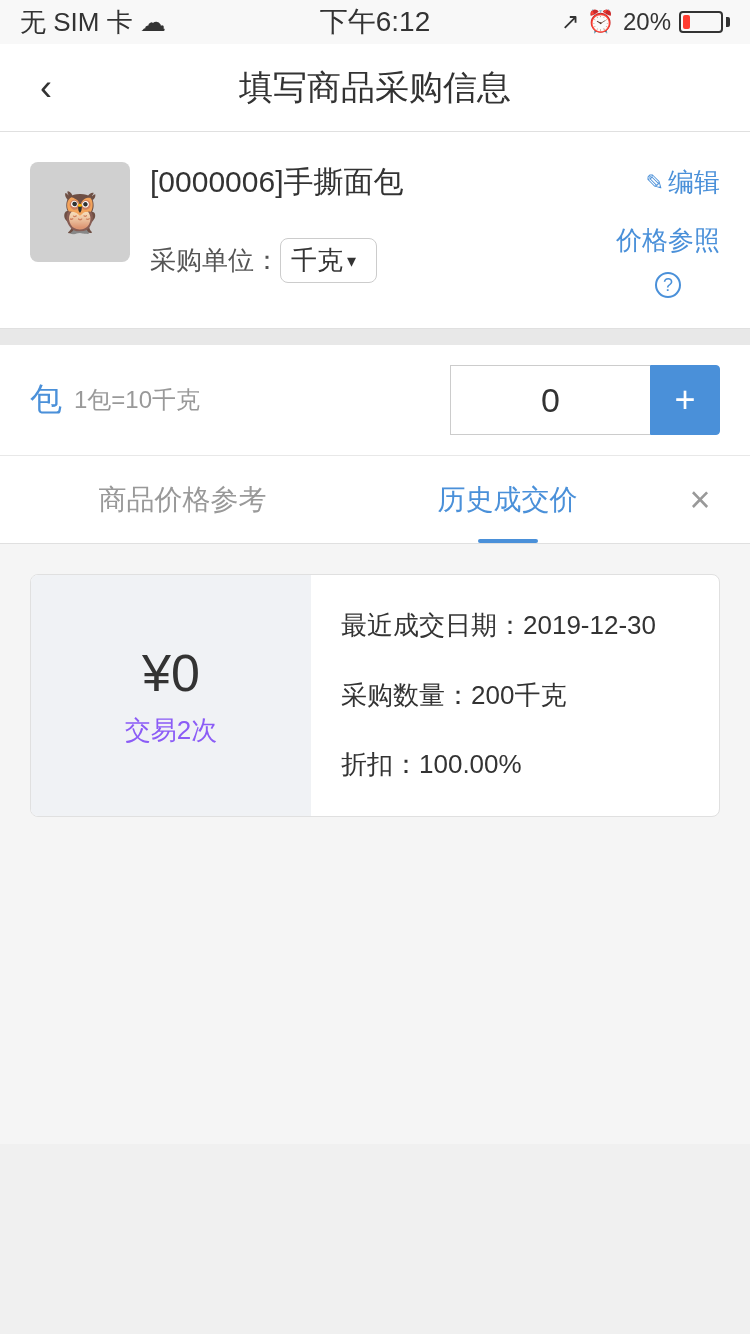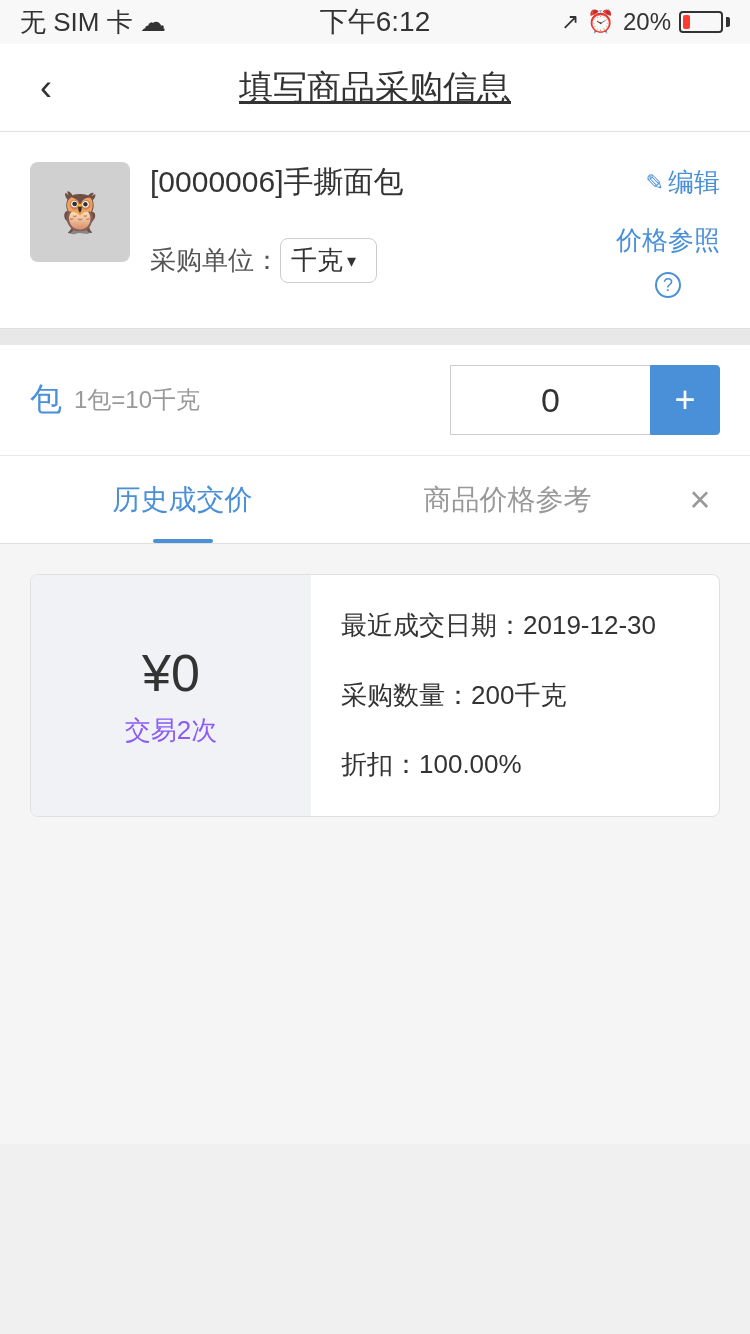--- a/index.html
+++ b/index.html
@@ -89,21 +89,20 @@
       cursor: pointer;
       padding: 10px;
     }
     .nav-title {
       position: absolute;
       left: 50%;
       transform: translateX(-50%);
       font-size: 34px;
       font-weight: 500;
       color: #333;
-      text-decoration: underline;
     }
 
     
     .product-card {
       background: #fff;
       margin: 0;
       padding: 30px;
       display: flex;
       align-items: flex-start;
       gap: 20px;
@@ -397,25 +396,25 @@
     <span class="unit-conversion">1包=10千克</span>
   </div>
   <div class="quantity-input-group">
     <input class="quantity-input" type="text" value="0" style="">
     <div class="plus-btn">+</div>
   </div>
 </div>
 
 <div class="tabs-bar">
   <div class="tab-item">
+    <span class="tab-label">商品价格参考</span>
+  </div>
+  <div class="tab-item">
     <span class="tab-label active">历史成交价</span>
     <div class="tab-underline"></div>
-  </div>
-  <div class="tab-item">
-    <span class="tab-label">商品价格参考</span>
   </div>
   <div class="tab-close">×</div>
 </div>
 
 <div class="content-area">
   <div class="price-card">
     <div class="price-card-left">
       <span class="price-value">¥0</span>
       <span class="price-transactions">交易2次</span>
     </div>

